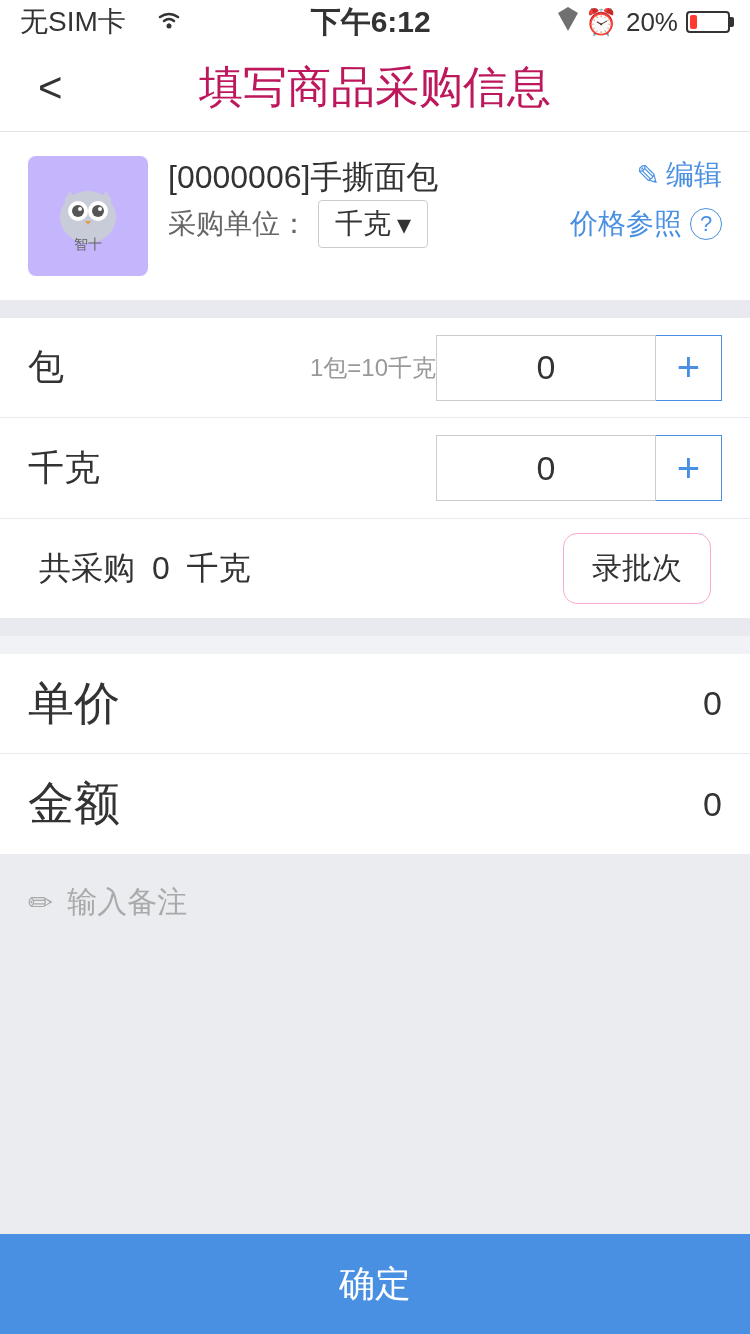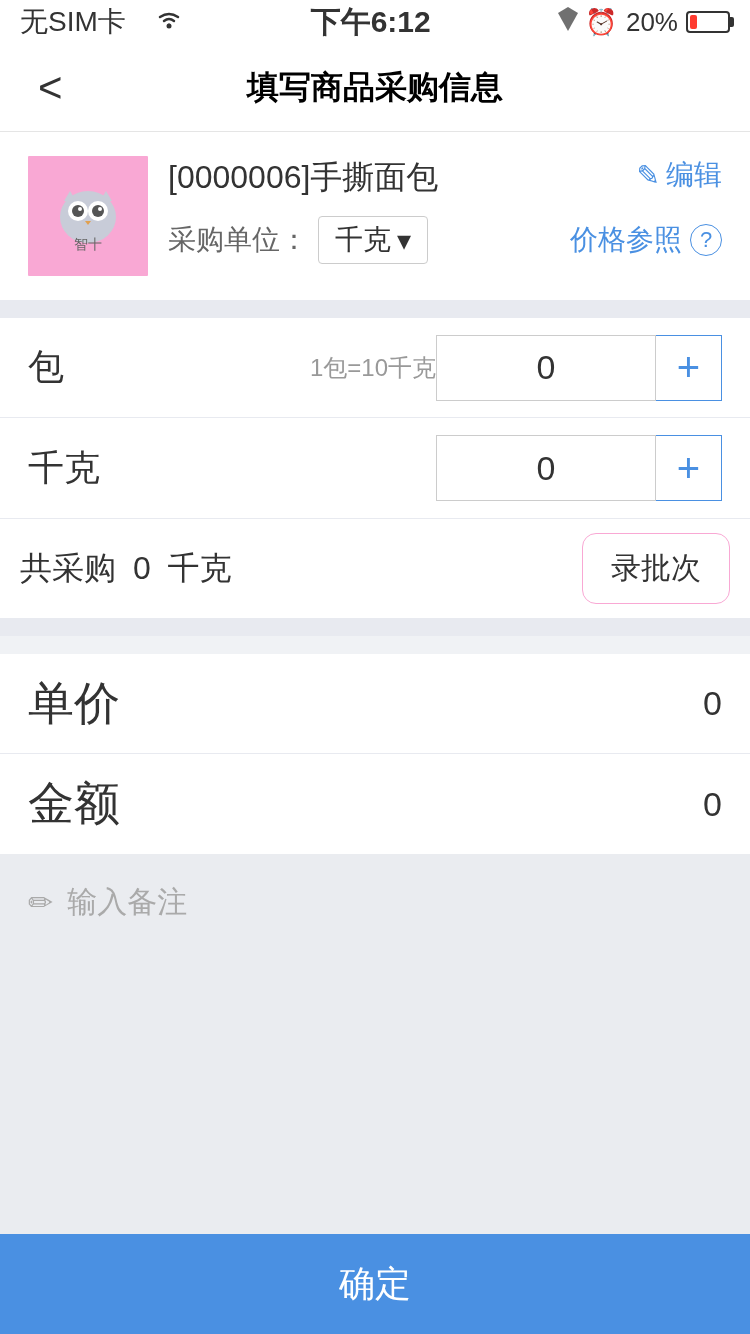--- a/index.html
+++ b/index.html
@@ -72,58 +72,58 @@
     }
     .nav-back {
       position: absolute;
       left: 28px;
       font-size: 42px;
       color: #333;
       cursor: pointer;
       padding: 10px;
     }
     .nav-title {
-      font-size: 32px;
-      font-weight: 700;
-      color: #000000;
+      font-size: 44px;
+      font-weight: 400;
+      color: #be185d;
     }
 
     
     .product-card {
       background: #fff;
       padding: 24px 28px;
       display: flex;
       align-items: flex-start;
       gap: 20px;
       margin-top: 0;
     }
     .product-image {
       width: 120px;
       height: 120px;
-      background: #f9a8d4;
-      border-radius: 1px;
+      background: #c4b5fd;
+      border-radius: 8px;
       display: flex;
       align-items: center;
       justify-content: center;
       flex-shrink: 0;
       font-size: 22px;
       color: #666;
     }
     .owl-icon {
       text-align: center;
       line-height: 1.2;
     }
     .product-info {
       flex: 1;
     }
     .product-name-row {
       display: flex;
       justify-content: space-between;
       align-items: flex-start;
-      margin-bottom: 16px;
+      margin-bottom: 0;
     }
     .product-name {
       font-size: 32px;
       color: #333;
       font-weight: 500;
     }
     .edit-btn {
       color: #4a90e2;
       font-size: 28px;
       display: flex;
@@ -222,21 +222,21 @@
       align-items: center;
       justify-content: center;
       cursor: pointer;
     }
 
     
     .summary-row {
       background: #fff;
       display: flex;
       align-items: center;
-      padding: 0 20px;
+      padding: 0 39px;
       height: 100px;
       border-top: 1px solid #e8eaf0;
     }
     .summary-text {
       font-size: 32px;
       color: #333;
       flex: 1;
     }
     .batch-btn {
       border: 1px solid #f9a8d4;

